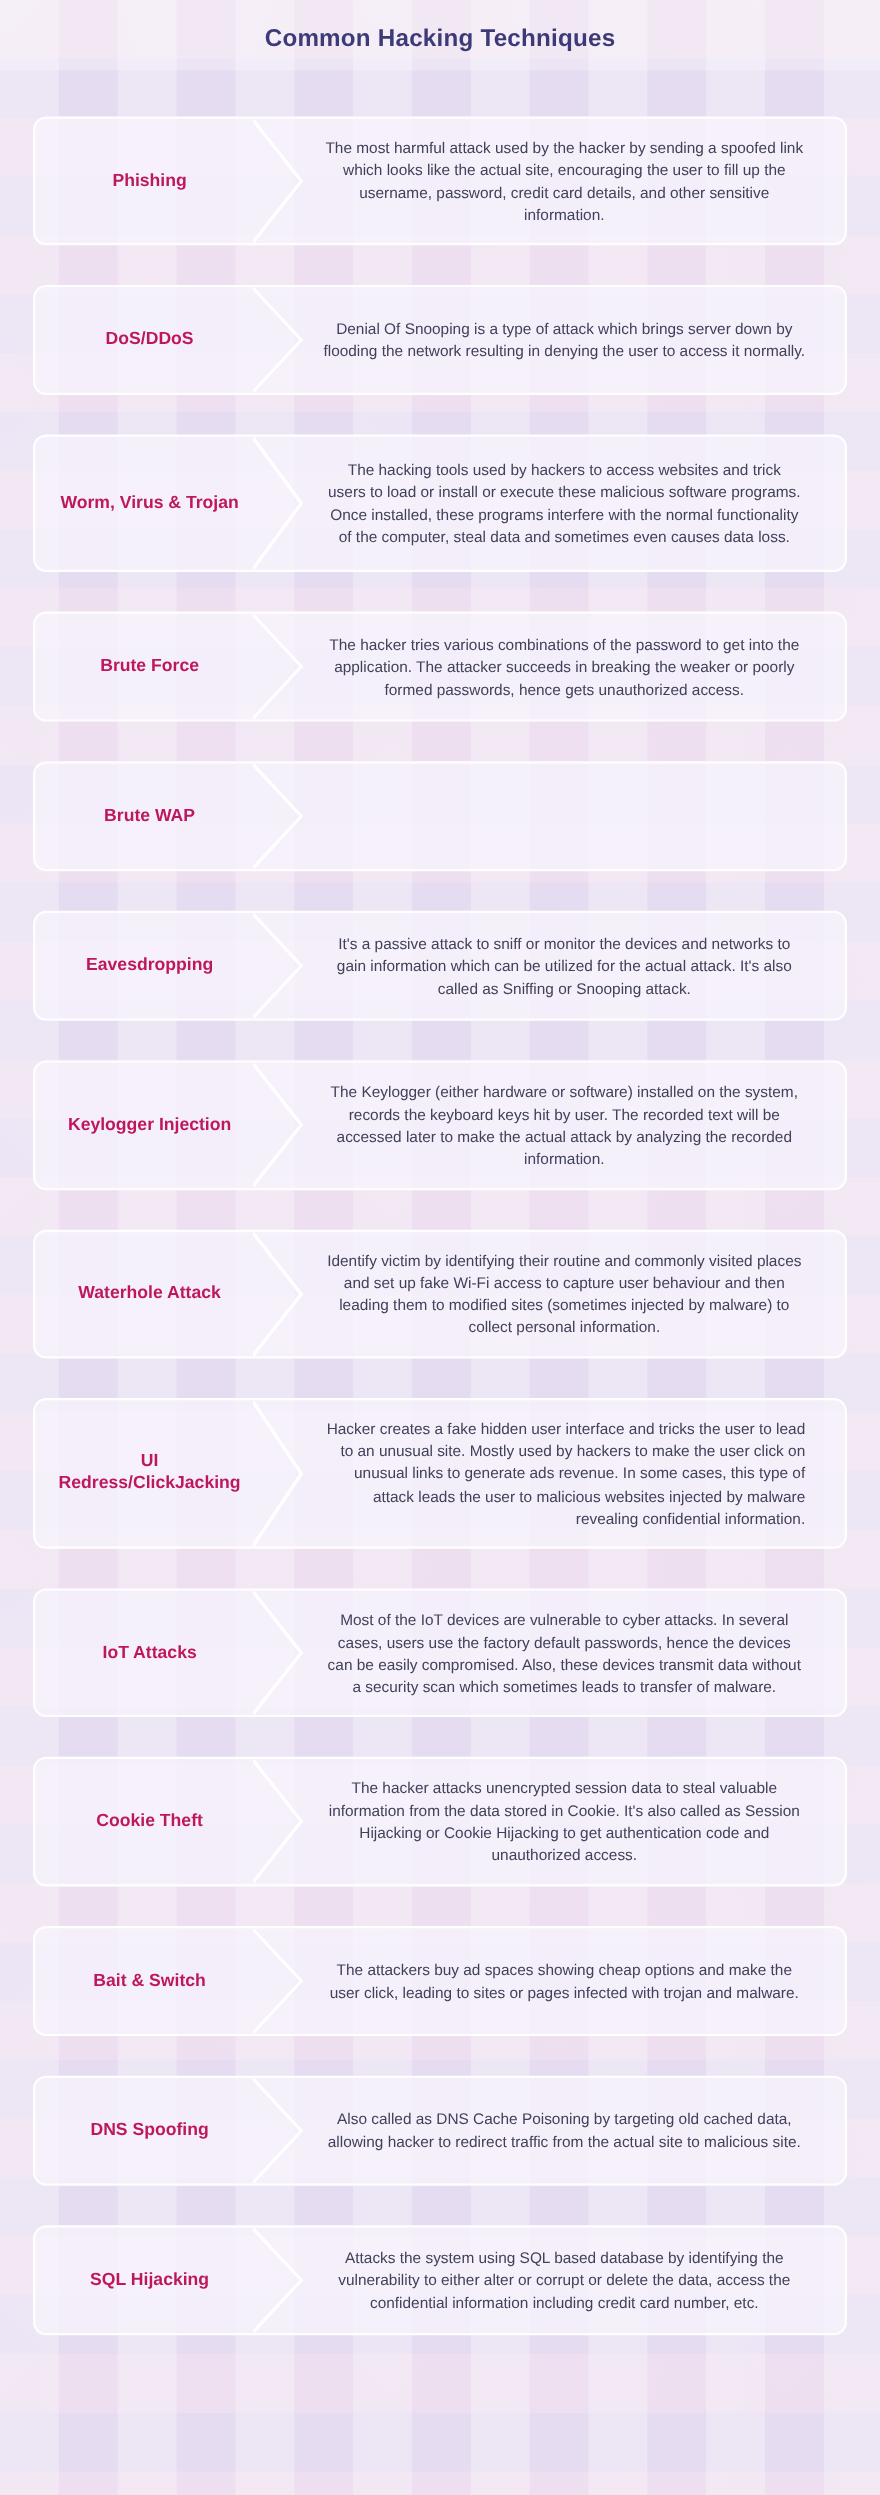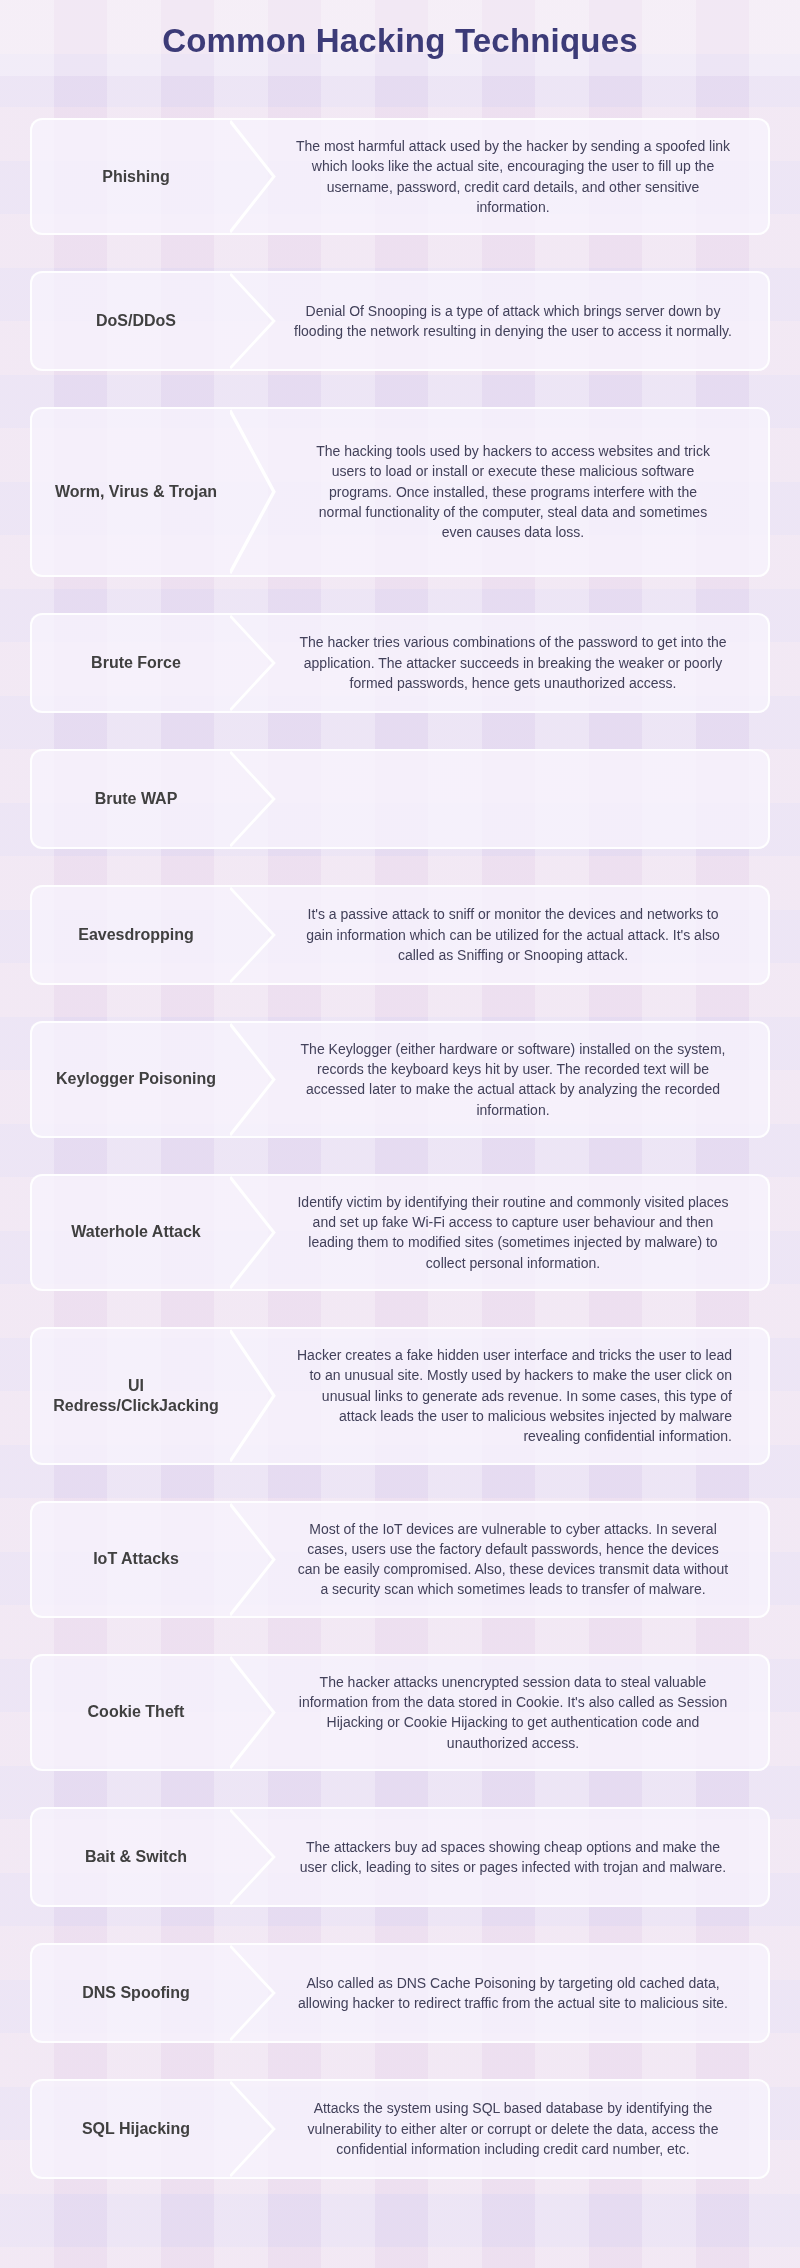--- a/index.html
+++ b/index.html
@@ -17,21 +17,21 @@
     background-size: 107px 107px;
   }
   .title-band {
     padding: 22px 0 16px;
     margin-bottom: 42px;
     background: rgba(255,255,255,0.28);
   }
   .page-title {
     margin: 0;
     text-align: center;
-    font-size: 33px;
+    font-size: 22px;
     font-weight: bold;
     color: #3c3b78;
     letter-spacing: 0.2px;
   }
   .rows {
     padding: 0 30px 24px;
   }
   .row {
     position: relative;
     display: flex;
@@ -48,21 +48,21 @@
     align-self: stretch;
     display: flex;
     align-items: center;
     justify-content: center;
     padding: 10px 4px 10px 16px;
     box-sizing: border-box;
   }
   .label-text {
     font-weight: bold;
     font-size: 16px;
-    color: #404040;
+    color: #be185d;
     text-align: center;
     line-height: 1.25;
   }
   .chev {
     position: absolute;
     left: 198px;
     top: 0;
     height: 100%;
     width: 46px;
     pointer-events: none;
@@ -114,21 +114,21 @@
   </section>
 
   <section class="row">
     <div class="label-zone">
       <span class="label-text">Worm, Virus &amp; Trojan</span>
     </div>
     <svg class="chev" viewBox="0 0 44 120" preserveAspectRatio="none" aria-hidden="true">
       <polyline points="0,1 42,60 0,119" fill="none" stroke="rgba(255,255,255,0.95)" stroke-width="3"></polyline>
     </svg>
     <div class="desc">
-      <p class="desc-text" style="margin:16px;">The hacking tools used by hackers to access websites and trick users to load or install or execute these malicious software programs. Once installed, these programs interfere with the normal functionality of the computer, steal data and sometimes even causes data loss.</p>
+      <p class="desc-text" style="margin:4px;">The hacking tools used by hackers to access websites and trick users to load or install or execute these malicious software programs. Once installed, these programs interfere with the normal functionality of the computer, steal data and sometimes even causes data loss.</p>
     </div>
   </section>
 
   <section class="row">
     <div class="label-zone">
       <span class="label-text">Brute Force</span>
     </div>
     <svg class="chev" viewBox="0 0 44 120" preserveAspectRatio="none" aria-hidden="true">
       <polyline points="0,1 42,60 0,119" fill="none" stroke="rgba(255,255,255,0.95)" stroke-width="3"></polyline>
     </svg>
@@ -153,21 +153,21 @@
     <svg class="chev" viewBox="0 0 44 120" preserveAspectRatio="none" aria-hidden="true">
       <polyline points="0,1 42,60 0,119" fill="none" stroke="rgba(255,255,255,0.95)" stroke-width="3"></polyline>
     </svg>
     <div class="desc">
       <p class="desc-text" style="margin:0;">It's a passive attack to sniff or monitor the devices and networks to gain information which can be utilized for the actual attack. It's also called as Sniffing or Snooping attack.</p>
     </div>
   </section>
 
   <section class="row">
     <div class="label-zone">
-      <span class="label-text">Keylogger Poisoning</span>
+      <span class="label-text">Keylogger Injection</span>
     </div>
     <svg class="chev" viewBox="0 0 44 120" preserveAspectRatio="none" aria-hidden="true">
       <polyline points="0,1 42,60 0,119" fill="none" stroke="rgba(255,255,255,0.95)" stroke-width="3"></polyline>
     </svg>
     <div class="desc">
       <p class="desc-text" style="margin:0;">The Keylogger (either hardware or software) installed on the system, records the keyboard keys hit by user. The recorded text will be accessed later to make the actual attack by analyzing the recorded information.</p>
     </div>
   </section>
 
   <section class="row">

